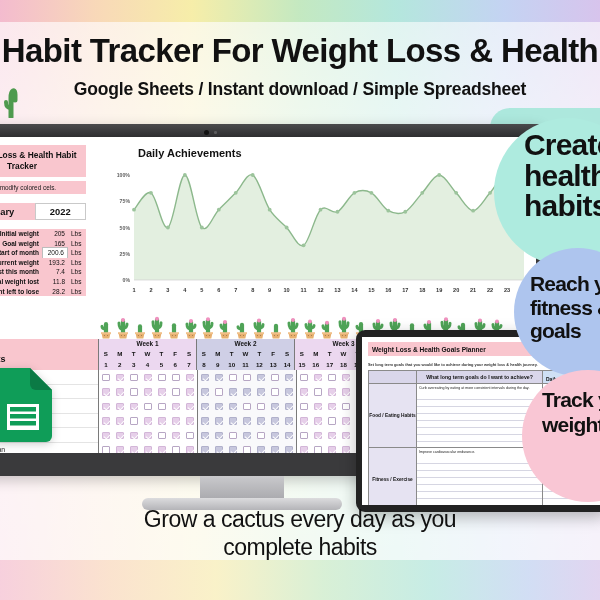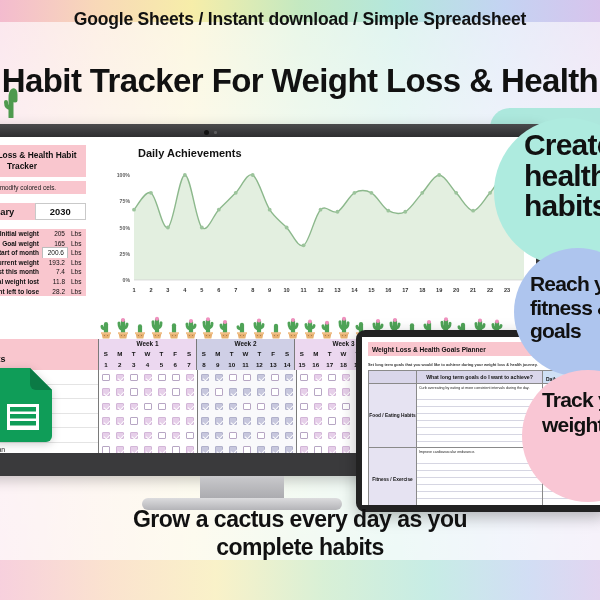--- a/index.html
+++ b/index.html
@@ -269,62 +269,62 @@
     position:absolute; z-index: 26; font-weight:800; color:#111;
     line-height: 1.02; letter-spacing: -0.8px; text-align:center;
   }
   #bub-teal-text { left: 524px; top: 130px; font-size: 30px; width: 150px; text-align:left; }
   #bub-blue-text { left: 530px; top: 272px; font-size: 21px; width: 140px; text-align:left; line-height:1.12; }
   #bub-pink-text { left: 542px; top: 388px; font-size: 21px; width: 140px; text-align:left; line-height:1.18; }
 
   
   #caption {
     position:absolute; left:0; top: 505px; width: 600px; z-index: 28;
-    text-align:center; font-size: 23px; font-weight:700; color:#111;
+    text-align:center; font-size: 23px; font-weight:400; color:#111;
     letter-spacing:-0.5px; line-height: 1.22;
   }
   #caption .l2 { display:block; }
 
   
   #blob-teal {
     position:absolute; right: -10px; top: 108px; width: 120px; height: 40px;
     background:#a9e7db; border-radius: 60px 0 0 60px; z-index: 5; opacity:.95;
   }
 </style>
 </head>
 <body>
 
 <div id="bg"></div>
 <div id="bg-top-strip"></div>
 <div id="bg-bot-strip"></div>
 <div id="blob-teal"></div>
 
 <div id="header">
+  <div id="title">Habit Tracker For Weight Loss &amp; Health</div>
   <div id="subtitle">Google Sheets / Instant download / Simple Spreadsheet</div>
-  <div id="title">Habit Tracker For Weight Loss &amp; Health</div>
 </div>
 <svg id="subtitle-cactus" viewBox="0 0 18 30">
   <path d="M9 29 L9 10 Q9 4 11 3 Q13 2 13 7 L13 12" stroke="#4e9a4e" stroke-width="5" fill="none" stroke-linecap="round"></path>
   <path d="M9 20 Q4 20 4 14" stroke="#4e9a4e" stroke-width="4" fill="none" stroke-linecap="round"></path>
 </svg>
 
 <div id="monitor">
   <div id="monitor-bezel"></div>
   <div id="webcam"></div>
   <div id="webcam-dot2"></div>
 
   <div id="screen">
     <div class="sheet">
 
       <div id="sheet-title">Weight Loss &amp; Health Habit Tracker</div>
       <div id="sheet-note">Note: Do not modify colored cels.</div>
 
       <div id="month-row">
         <div id="month-name">January</div>
-        <div id="month-year">2030</div>
+        <div id="month-year">2022</div>
       </div>
 
       <div id="stats">
           <div class="stat-row">
             <div class="stat-label">Initial weight</div>
             <div class="stat-val">205</div>
             <div class="stat-unit">Lbs</div>
           </div>
           <div class="stat-row">
             <div class="stat-label">Goal weight</div>

